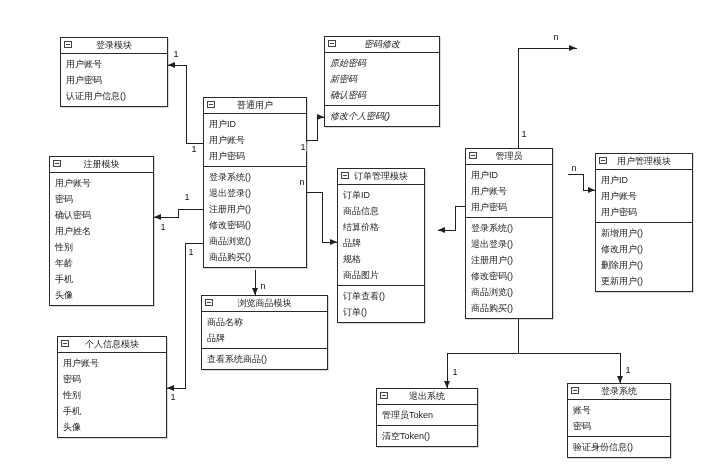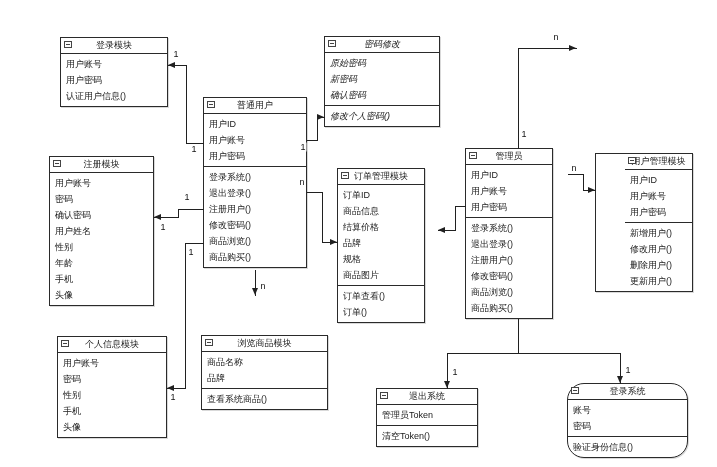--- a/index.html
+++ b/index.html
@@ -125,21 +125,21 @@
         <div class="cls-row">结算价格</div>
         <div class="cls-row">品牌</div>
         <div class="cls-row">规格</div>
         <div class="cls-row">商品图片</div>
       </div>
       <div class="cls-sec methods">
         <div class="cls-row">订单查看()</div>
         <div class="cls-row">订单()</div>
       </div>
     </div>
-    <div class="cls" style="left: 201px; top: 295px; width: 127px; margin-top: 40px;">
+    <div class="cls" style="left: 201px; top: 295px; width: 127px;">
       <div class="cls-title"><span class="cls-icon"></span><span class="cls-name">浏览商品模块</span></div>
       <div class="cls-sec attrs">
         <div class="cls-row">商品名称</div>
         <div class="cls-row">品牌</div>
       </div>
       <div class="cls-sec methods">
         <div class="cls-row">查看系统商品()</div>
       </div>
     </div>
     <div class="cls" style="left: 465px; top: 148px; width: 88px;">
@@ -151,21 +151,21 @@
       </div>
       <div class="cls-sec methods">
         <div class="cls-row">登录系统()</div>
         <div class="cls-row">退出登录()</div>
         <div class="cls-row">注册用户()</div>
         <div class="cls-row">修改密码()</div>
         <div class="cls-row">商品浏览()</div>
         <div class="cls-row">商品购买()</div>
       </div>
     </div>
-    <div class="cls" style="left: 595px; top: 153px; width: 98px; padding-left: 29px;">
+    <div class="cls" style="left: 595px; top: 153px; width: 98px;">
       <div class="cls-title"><span class="cls-icon"></span><span class="cls-name">用户管理模块</span></div>
       <div class="cls-sec attrs">
         <div class="cls-row">用户ID</div>
         <div class="cls-row">用户账号</div>
         <div class="cls-row">用户密码</div>
       </div>
       <div class="cls-sec methods">
         <div class="cls-row">新增用户()</div>
         <div class="cls-row">修改用户()</div>
         <div class="cls-row">删除用户()</div>
@@ -174,21 +174,21 @@
     </div>
     <div class="cls" style="left: 376px; top: 388px; width: 102px;">
       <div class="cls-title"><span class="cls-icon"></span><span class="cls-name">退出系统</span></div>
       <div class="cls-sec attrs">
         <div class="cls-row">管理员Token</div>
       </div>
       <div class="cls-sec methods">
         <div class="cls-row">清空Token()</div>
       </div>
     </div>
-    <div class="cls" style="left: 567px; top: 383px; width: 121px; border-radius: 17px;">
+    <div class="cls" style="left: 567px; top: 383px; width: 104px;">
       <div class="cls-title"><span class="cls-icon"></span><span class="cls-name">登录系统</span></div>
       <div class="cls-sec attrs">
         <div class="cls-row">账号</div>
         <div class="cls-row">密码</div>
       </div>
       <div class="cls-sec methods">
         <div class="cls-row">验证身份信息()</div>
       </div>
     </div>
     <div class="seg" style="background: rgb(32, 32, 32); left: 186px; top: 143px; width: 18px; height: 1px;"></div>

